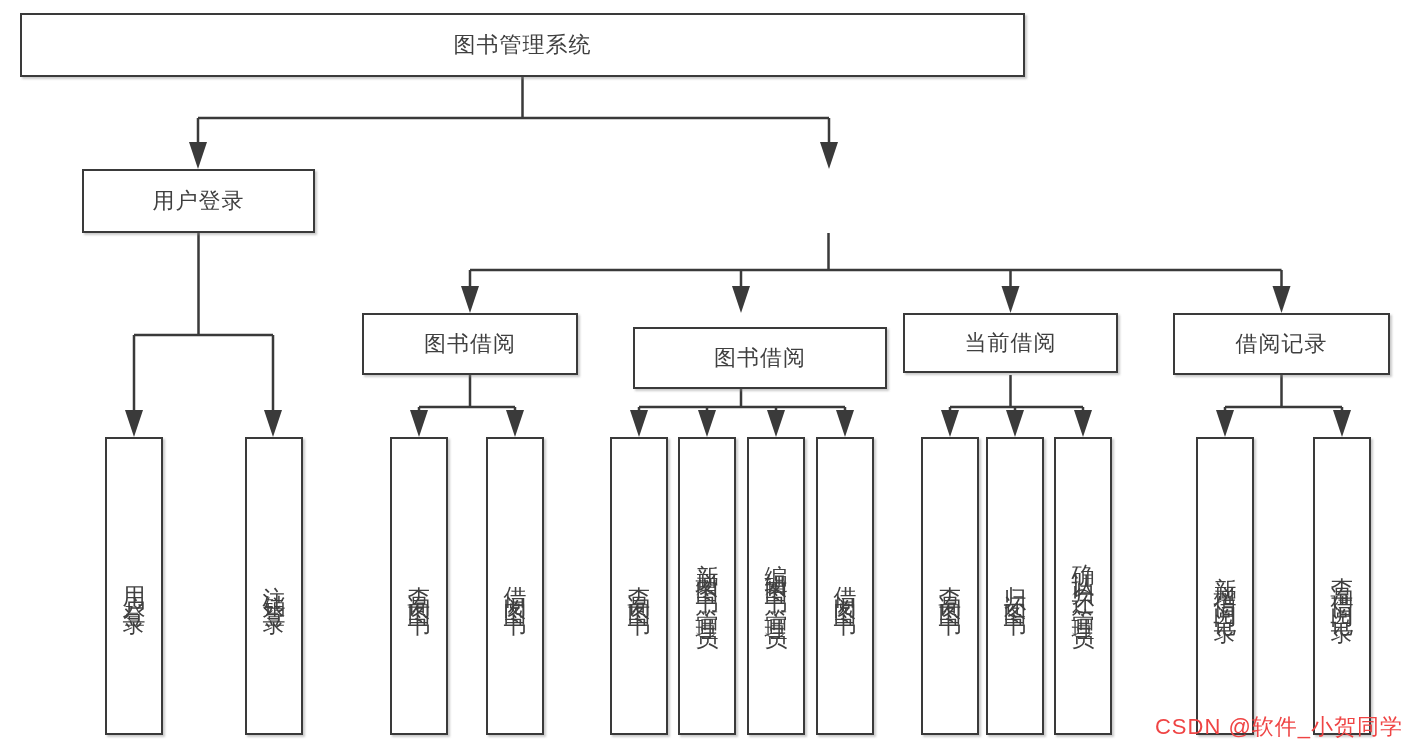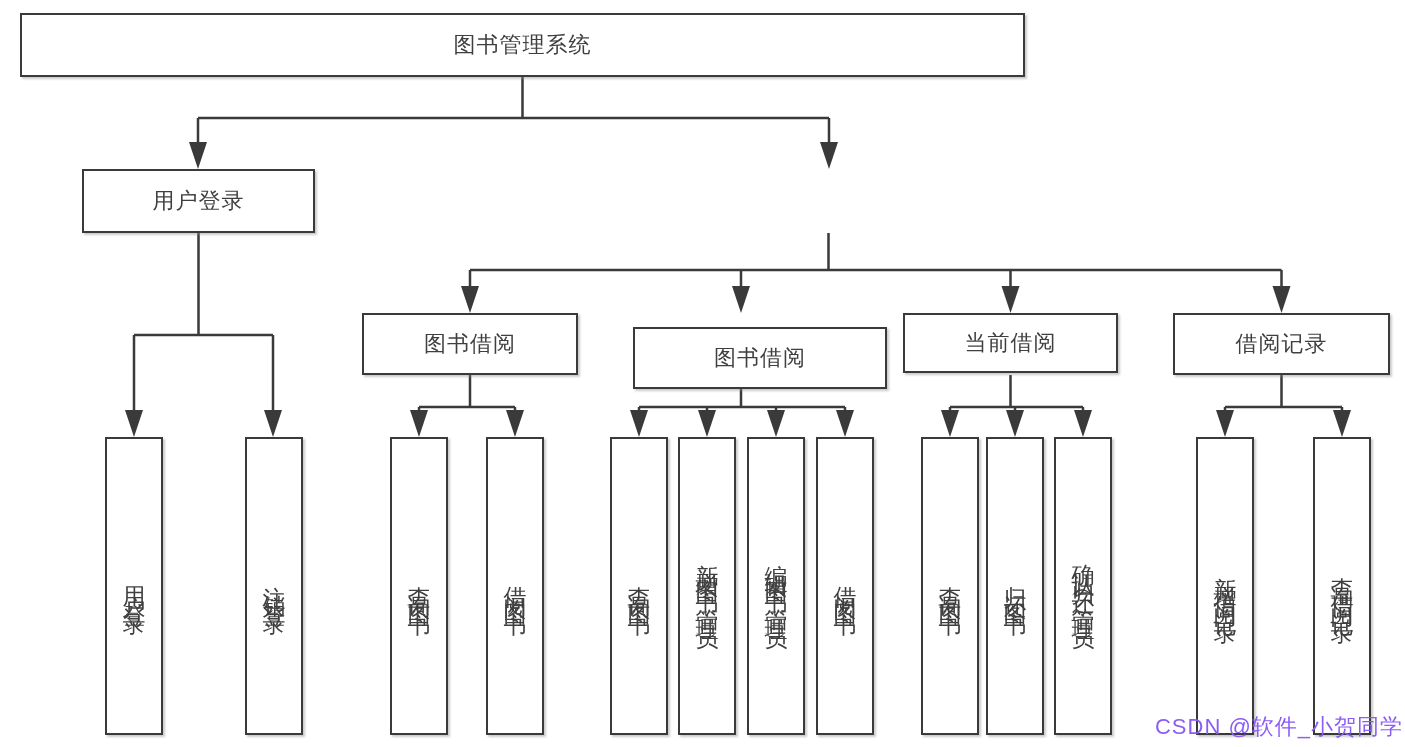--- a/index.html
+++ b/index.html
@@ -27,21 +27,21 @@
     writing-mode:vertical-rl;
     text-orientation:mixed;
     font-size:23px;
     letter-spacing:9px;
     line-height:1;
   }
   .watermark{
     position:absolute;z-index:5;
     right:2px;bottom:5px;
     font-size:22px;
-    color:#8b5cf6;
+    color:#ef4444;
     letter-spacing:1px;
   }
 </style>
 </head>
 <body>
 
 <div class="canvas">
 
   <svg class="wires" width="1405" height="747" viewBox="0 0 1405 747" aria-hidden="true">
     <g fill="none" stroke="#3a3a3a" stroke-width="2.5">

